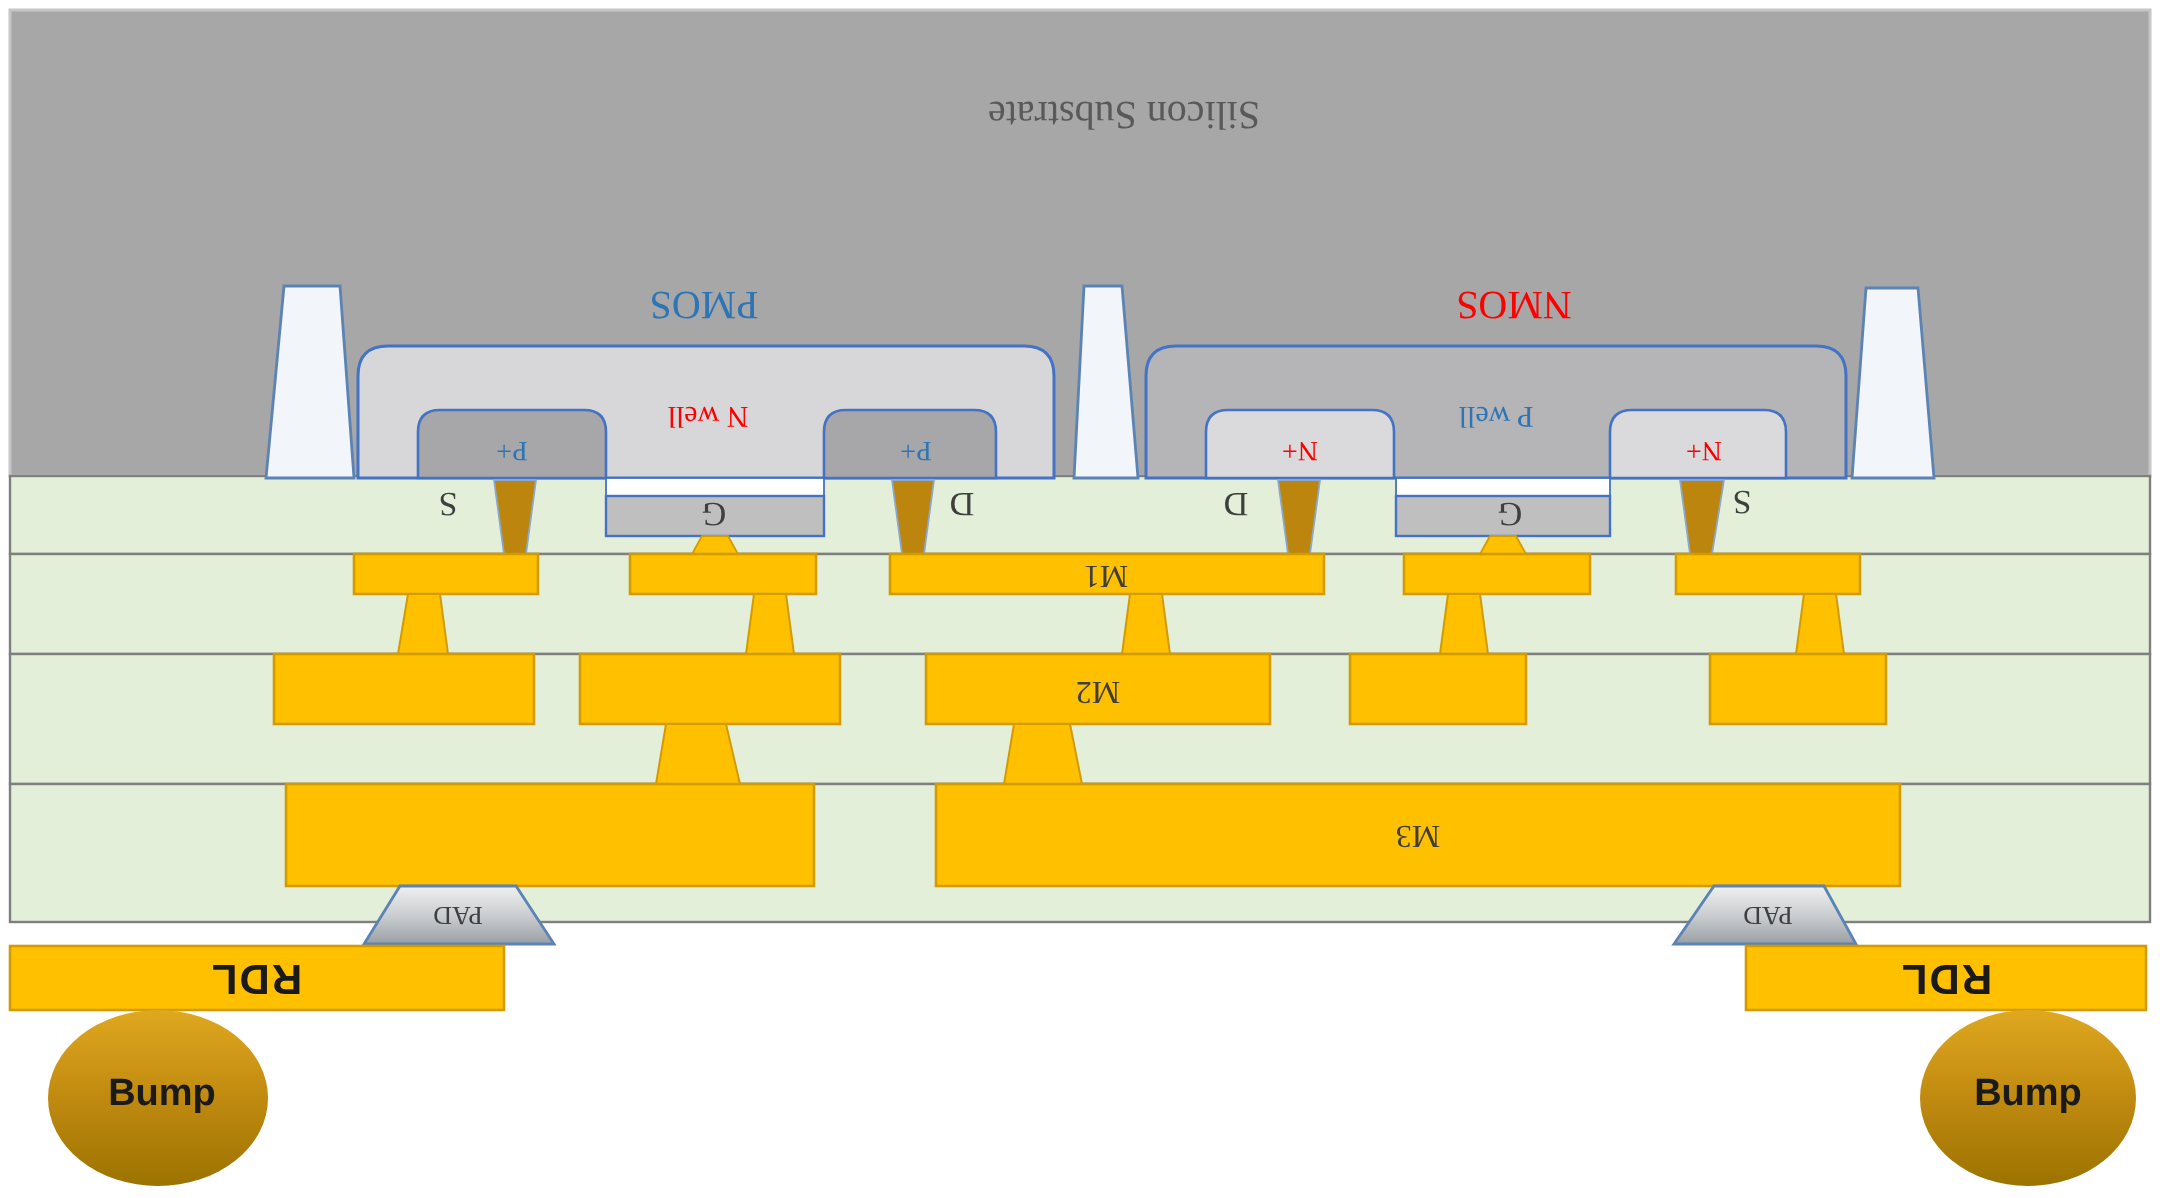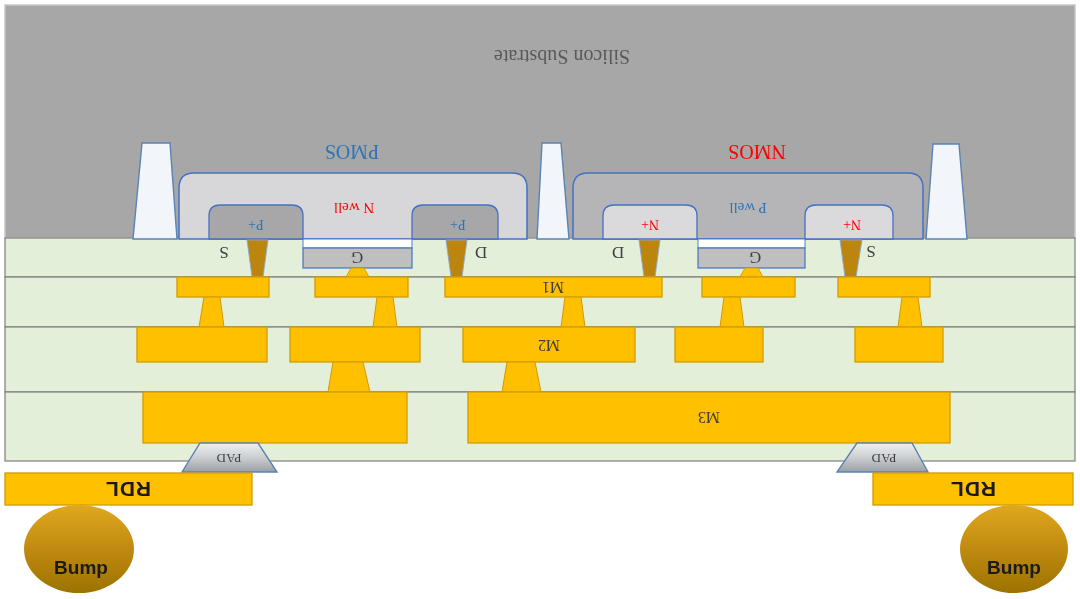--- a/index.html
+++ b/index.html
@@ -12,21 +12,21 @@
   .blue{color:#2e75b6;}
   .red{color:#ff0000;}
   .dim{color:#595959;}
   .big{font-size:20px;}
   .mid{font-size:15px;}
   .sm{font-size:14px;}
   .term{font-size:17px;}
   .pad-t{font-size:13px;}
   .bold-sans{font-family:"Liberation Sans", sans-serif;font-weight:bold;color:#1a1a1a;}
   .rdl-t{font-size:21px;letter-spacing:1px;}
-  .bump-t{font-size:19px;margin-top:20px;}
+  .bump-t{font-size:19px;}
 </style>
 </head>
 <body>
 
 <div class="stage">
 
 <svg width="1080" height="599" viewBox="0 0 1080 599">
   <defs>
     <linearGradient id="padGrad" x1="0" y1="0" x2="0" y2="1">
       <stop offset="0" stop-color="#f0f0f0"></stop>

